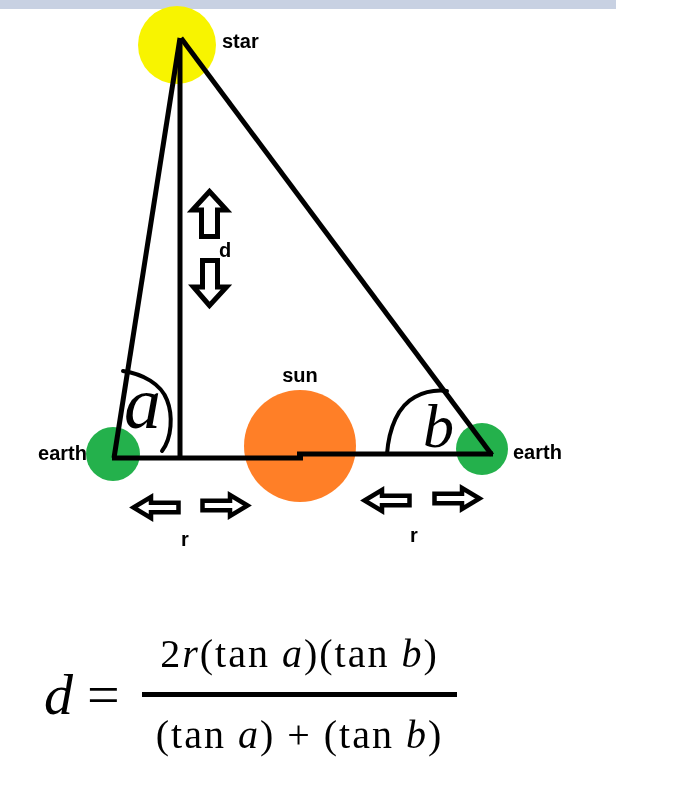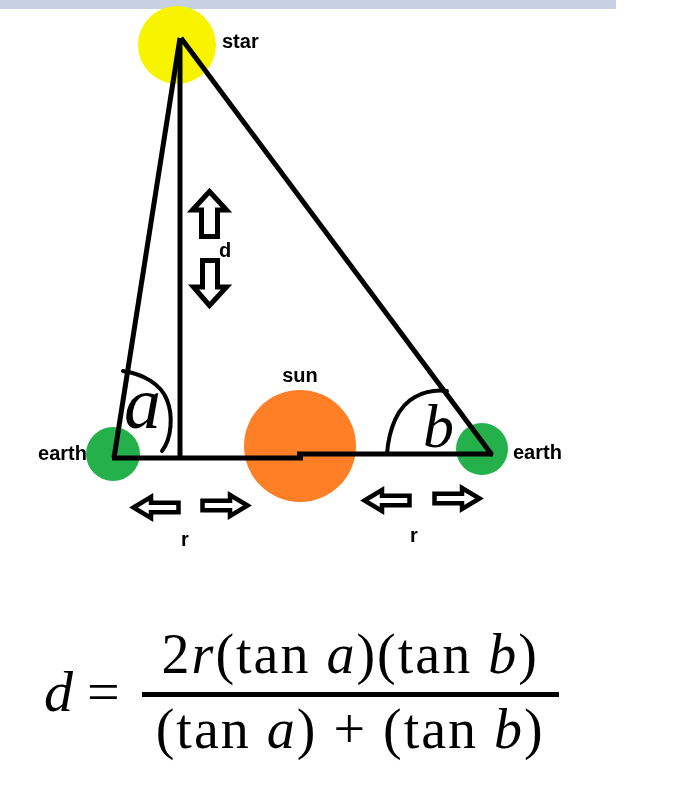--- a/index.html
+++ b/index.html
@@ -63,28 +63,28 @@
     gap: 14px;
   }
   .var { font-style: italic; }
   .frac {
     display: inline-flex;
     flex-direction: column;
     align-items: center;
     margin-left: 22px;
   }
   .num, .den {
-    font-size: 56px;
+    font-size: 40px;
     line-height: 64px;
     letter-spacing: 2px;
     white-space: pre;
     padding: 0 14px;
   }
   .num { padding-bottom: 6px; }
-  .den { padding-top: 0; }
+  .den { padding-top: 6px; }
   .bar {
     align-self: stretch;
     height: 5px;
     background: #000000;
   }
 </style>
 </head>
 <body>
 
 <div class="canvas">

